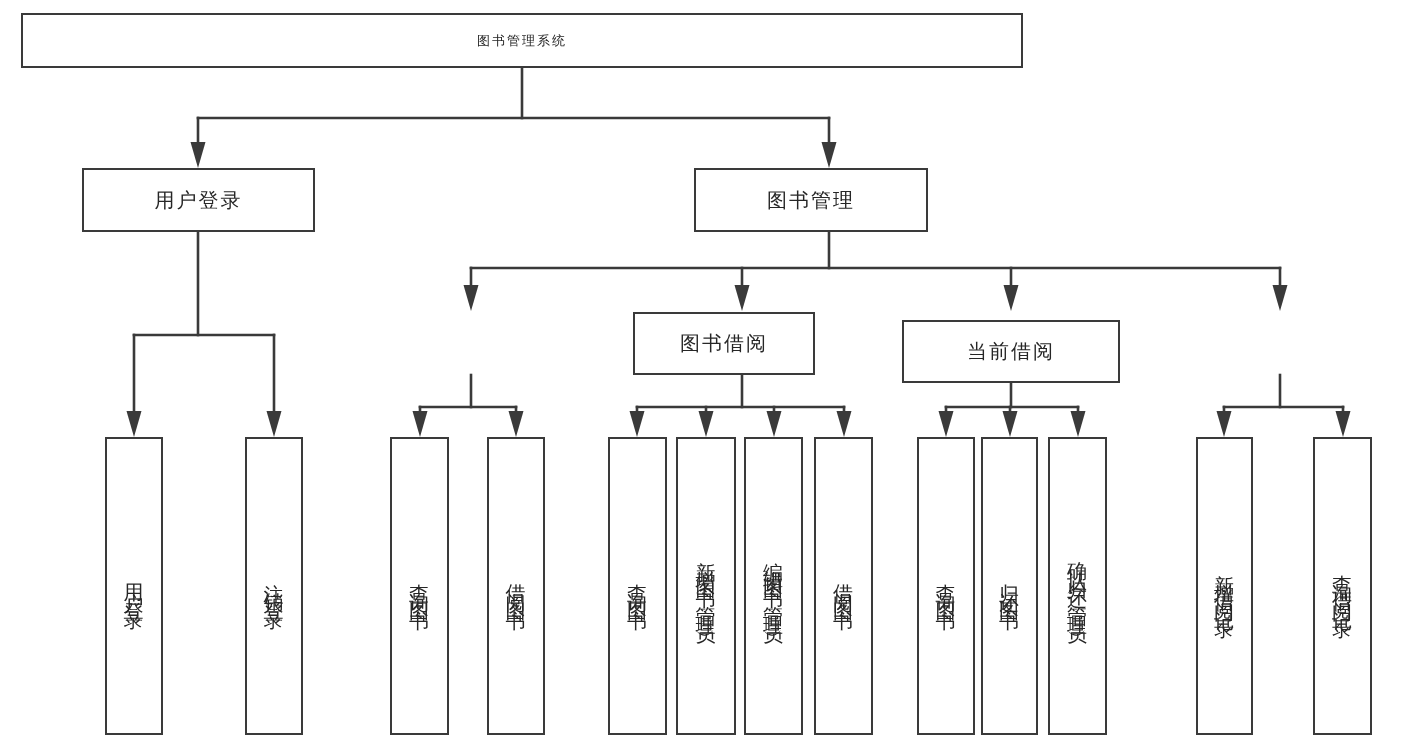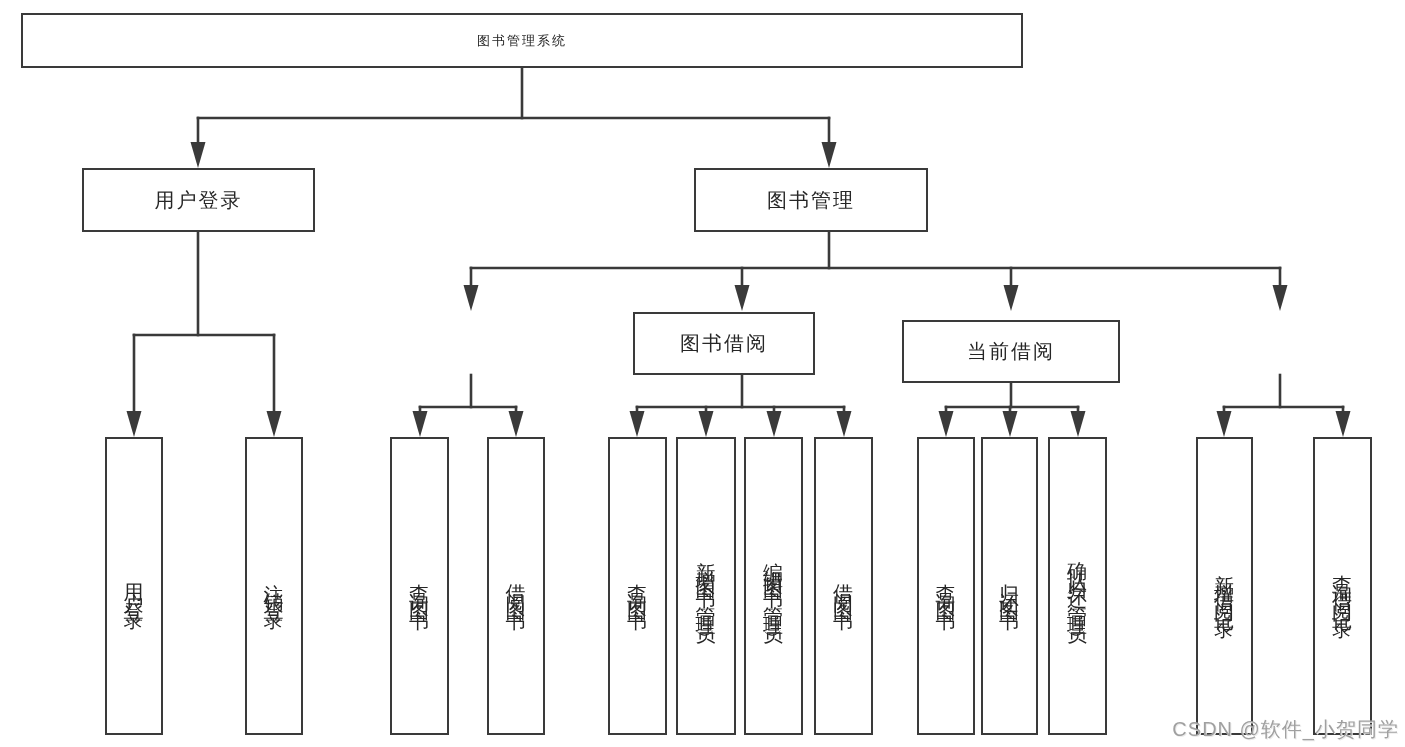--- a/index.html
+++ b/index.html
@@ -173,14 +173,13 @@
   <div class="node v" style="left:1048px;top:437px;width:59px;height:298px;">
     <span>确认归还（管理员）</span>
   </div>
   <div class="node v" style="left:1196px;top:437px;width:57px;height:298px;">
     <span>新增借阅记录</span>
   </div>
   <div class="node v" style="left:1313px;top:437px;width:59px;height:298px;">
     <span>查询借阅记录</span>
   </div>
 
-  <div class="watermark">CSDN @软件_小贺同学</div>
 </div>
 
 </body></html>

